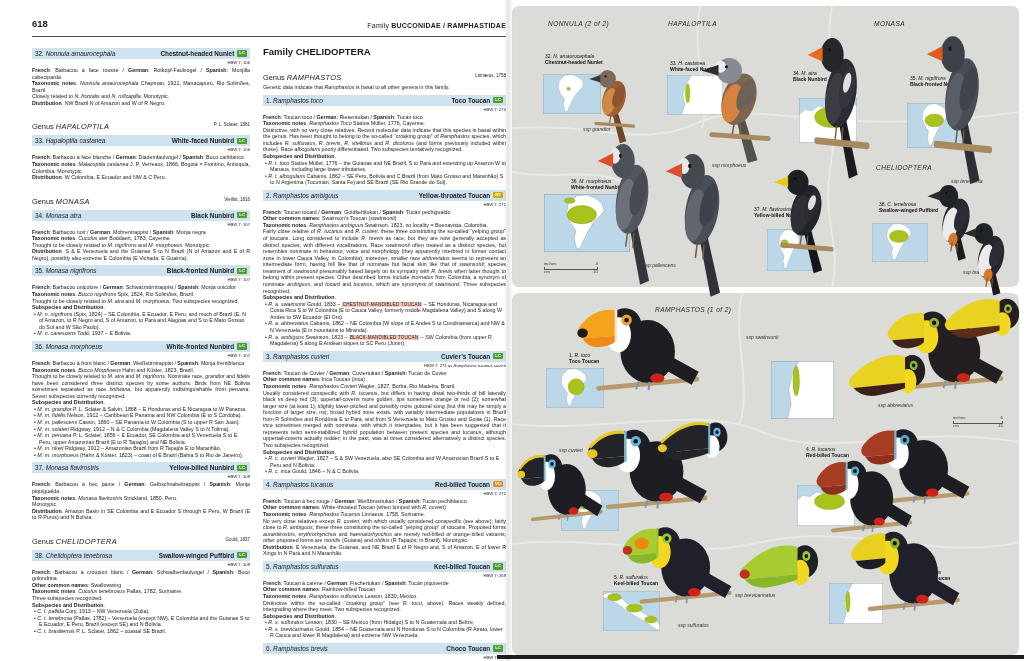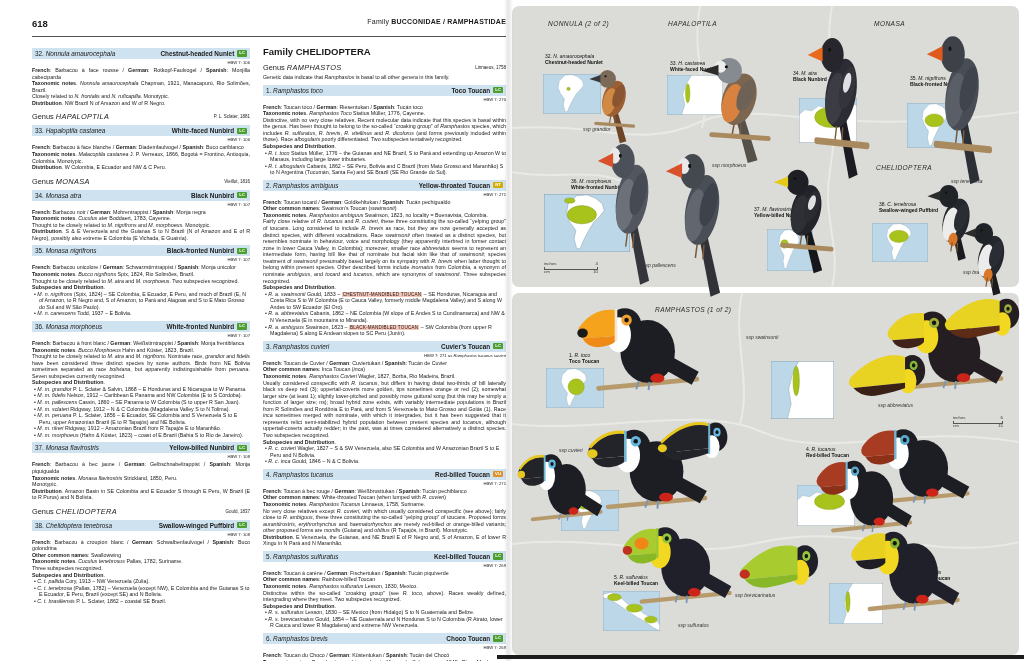--- a/index.html
+++ b/index.html
@@ -1,29 +1,29 @@
 <!DOCTYPE html>
 <html><head>
 <meta charset="utf-8">
 <style>
   html,body{margin:0;padding:0;background:#f2f2f0;}
   #page{position:relative;width:1024px;height:661px;background:#ffffff;overflow:hidden;
         font-family:"Liberation Sans",sans-serif;color:#1a1a1a;}
   
-  #lp-head{position:absolute;left:32px;top:18px;width:474px;display:flex;align-items:flex-start;}
+  #lp-head{position:absolute;left:32px;top:18px;width:474px;display:flex;align-items:flex-end;}
   #pgnum{font-weight:bold;font-size:9.5px;}
   #famhdr{margin-left:auto;font-size:7px;letter-spacing:.2px;}
   #famhdr .fh-b{font-weight:bold;}
   #lp-rule{position:absolute;left:32px;top:36px;width:474px;border-top:1px solid #555;}
   
   .col{position:absolute;top:44px;}
   #col1{left:32px;width:218px;}
   #col2{left:263px;width:243px;}
   .fam-head{font-size:9.5px;font-weight:bold;margin:2px 0 6px;}
-  .genus-row{display:flex;align-items:center;margin:6px 0 2px;}
+  .genus-row{display:flex;align-items:flex-start;margin:16px 0 2px;}
   .genus-name{font-size:7.4px;}
   .genus-caps{font-style:italic;letter-spacing:.3px;}
   .genus-auth{margin-left:auto;font-size:4.5px;color:#222;}
   .sp-bar{display:flex;align-items:center;background:#cfe2ef;padding:2px 3px;margin-top:4px;}
   .sp-left{font-size:6.4px;white-space:nowrap;}
   .sp-left .sci{font-style:italic;}
   .sp-right{margin-left:auto;display:flex;align-items:center;white-space:nowrap;}
   .sp-common{font-weight:bold;font-size:6.4px;}
   .badge{font-size:4.3px;font-weight:bold;color:#fff;padding:1px 2px;border-radius:1px;margin-left:3px;line-height:1;}
   .hbw{font-size:4.2px;text-align:right;margin:1px 0 2px;color:#222;}

